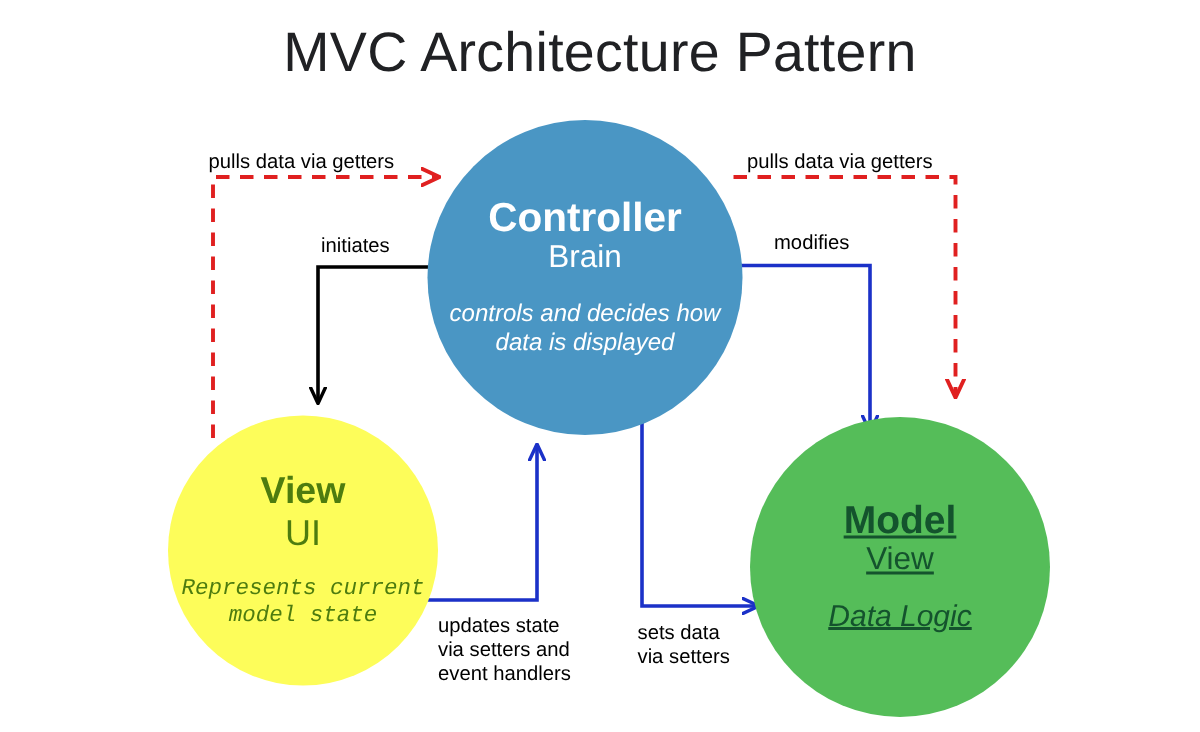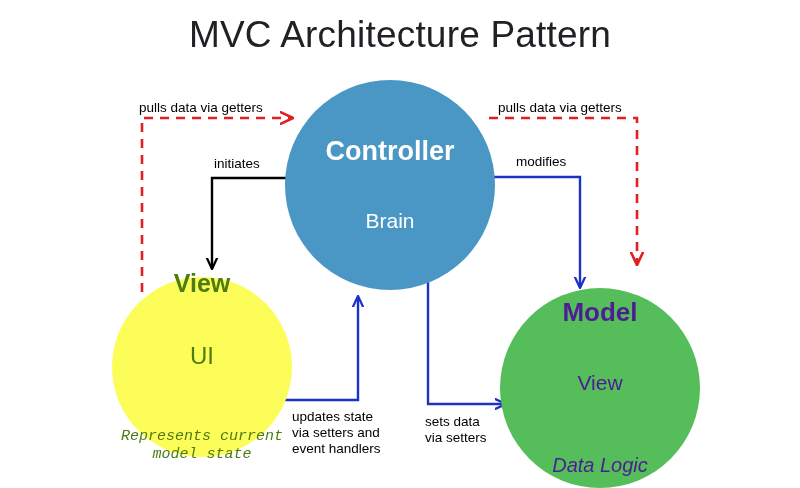--- a/index.html
+++ b/index.html
@@ -44,45 +44,45 @@
   }
   .node {
     position: absolute;
     border-radius: 50%;
     display: flex;
     flex-direction: column;
     align-items: center;
     justify-content: center;
     text-align: center;
     box-sizing: border-box;
-    gap: 44px;
   }
   #node-controller {
     left: 285px;
     top: 80px;
     width: 210px;
     height: 210px;
     background: #4a96c4;
     color: #ffffff;
   }
   #node-view {
     left: 112px;
     top: 277px;
     width: 180px;
     height: 180px;
     background: #fdfd5a;
     color: #4d7c0f;
   }
   #node-model {
     left: 500px;
-    top: 288px;
+    top: 278px;
     width: 200px;
     height: 200px;
     background: #55bd59;
-    color: #4c1d95;
+    color: #14532d;
+    text-decoration: underline;
   }
   .node-title {
     font-weight: bold;
     line-height: 1.06;
   }
   .node-sub {
     font-weight: normal;
     line-height: 1.15;
   }
   .node-desc {
@@ -143,20 +143,22 @@
     <path d="M 490 177 L 580 177 L 580 287" fill="none" stroke="#1b31c8" stroke-width="2.4" marker-end="url(#arrow-blue)"></path>
 
     <path d="M 282 400 L 358 400 L 358 297" fill="none" stroke="#1b31c8" stroke-width="2.4" marker-end="url(#arrow-blue)"></path>
 
     <path d="M 428 282 L 428 404 L 505 404" fill="none" stroke="#1b31c8" stroke-width="2.4" marker-end="url(#arrow-blue)"></path>
   </svg>
 
   <div class="node" id="node-controller">
     <div class="node-title">Controller</div>
     <div class="node-sub">Brain</div>
+    <div class="node-desc">controls and decides
+how data is displayed</div>
   </div>
 
   <div class="node" id="node-view">
     <div class="node-title">View</div>
     <div class="node-sub">UI</div>
     <div class="node-desc">Represents current
 model state</div>
   </div>
 
   <div class="node" id="node-model">

